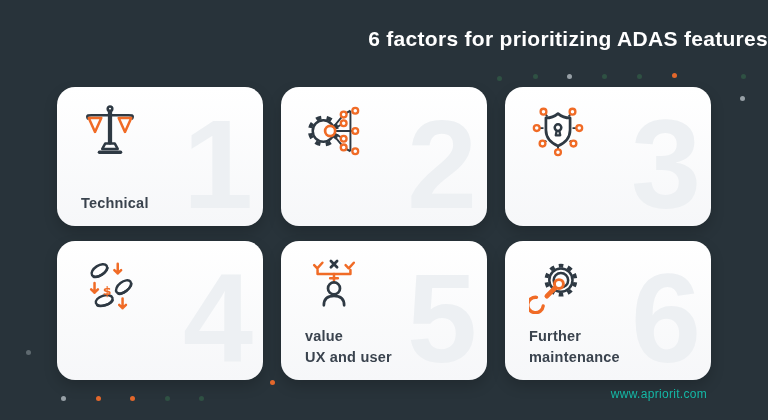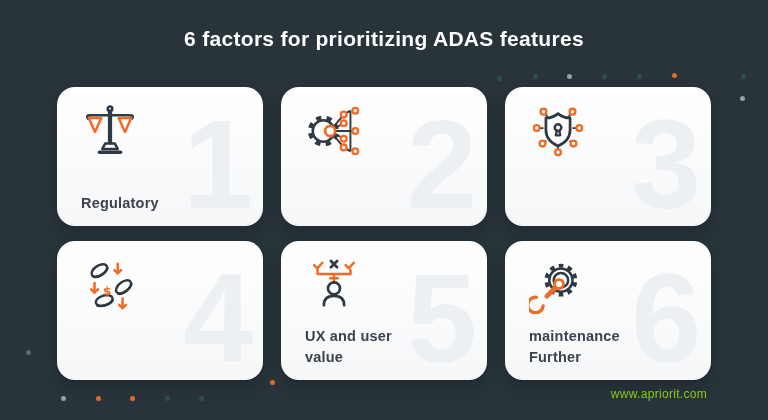--- a/index.html
+++ b/index.html
@@ -2,21 +2,21 @@
 <html><head>
 <meta charset="utf-8">
 <style>
   html,body{margin:0;padding:0;background:#1d262c;}
   .canvas{
     position:relative;width:768px;height:420px;overflow:hidden;
     background:#28333a;
     font-family:"Liberation Sans",sans-serif;
   }
   .title{
-    position:absolute;top:27px;left:0;width:768px;text-align:center;
+    position:absolute;top:27px;left:0;width:768px;text-align:right;
     color:#ffffff;font-size:21px;font-weight:bold;letter-spacing:.3px;margin:0;
   }
   .grid{
     position:absolute;left:57px;top:87px;
     display:grid;grid-template-columns:repeat(3,206px);grid-auto-rows:139px;
     column-gap:18px;row-gap:15px;
   }
   .card{
     position:relative;overflow:hidden;border-radius:18px;
     background:linear-gradient(180deg,#ffffff 0%,#f6f7f9 100%);
@@ -31,21 +31,21 @@
   }
   .icon{position:relative;z-index:1;width:58px;height:58px;flex:0 0 auto;}
   .label{
     position:relative;z-index:1;color:#3a434e;font-size:14.5px;font-weight:bold;
     line-height:1.4;letter-spacing:.2px;
   }
   .label span{display:block;}
   .dot{position:absolute;width:5px;height:5px;border-radius:50%;}
   .watermark{
     position:absolute;right:61px;bottom:19px;
-    color:#84cc16;font-size:12px;letter-spacing:.3px;
+    color:#14b8a6;font-size:12px;letter-spacing:.3px;
   }
 </style>
 </head>
 <body>
 
 <div class="canvas">
 
   <h1 class="title">6 factors for prioritizing ADAS features</h1>
 
   <div class="grid">
@@ -59,21 +59,21 @@
           <path d="M7 17 C5 13.2 9 13.6 12 13.6 H48 C51 13.6 55 13.2 53 17" stroke-width="2.6"></path>
           <path d="M25 43 H35 L38 48.5 H22 Z" stroke-width="2.6"></path>
           <path d="M19 52 H41" stroke-width="3.4"></path>
         </g>
         <g stroke="#f06b26" stroke-width="2.6" fill="none" stroke-linejoin="round">
           <path d="M8 16.5 L14.5 31 L21 16.5 Z"></path>
           <path d="M39 16.5 L45.5 31 L52 16.5 Z"></path>
         </g>
       </svg>
       <div class="label">
-        <span>Regulatory</span>
+        <span>Technical</span>
       </div>
     </div>
 
     <div class="card">
       <span class="big-num">2</span>
       <svg class="icon" viewBox="0 0 60 60">
         <g stroke="#2e3943" fill="none">
           <circle cx="19" cy="30" r="14" stroke-width="4" stroke-dasharray="5.5 5.5" transform="rotate(12 19 30)"></circle>
           <circle cx="19" cy="30" r="11" stroke-width="2.6"></circle>
         </g>
@@ -152,42 +152,42 @@
           <path d="M13 14.5 V18.5 H47 V14.5"></path>
           <path d="M30 18.5 V27 M26 23 H34"></path>
         </g>
         <g stroke="#2e3943" stroke-width="2.8" fill="none" stroke-linecap="round">
           <path d="M26.8 5.2 L33.2 11.6 M33.2 5.2 L26.8 11.6"></path>
           <circle cx="30" cy="33.5" r="6.2"></circle>
           <path d="M19.5 51 C19.5 43.6 24 41.3 30 41.3 C36 41.3 40.5 43.6 40.5 51"></path>
         </g>
       </svg>
       <div class="label">
+        <span>value</span>
         <span>UX and user</span>
-        <span>value</span>
       </div>
     </div>
 
     <div class="card">
       <span class="big-num">6</span>
       <svg class="icon" viewBox="0 0 60 60">
         <g stroke="#2e3943" fill="none">
           <circle cx="33" cy="25" r="15" stroke-width="4" stroke-dasharray="4.7 4.72" transform="rotate(8 33 25)"></circle>
           <circle cx="33" cy="25" r="12" stroke-width="2.6"></circle>
           <circle cx="33" cy="25" r="7.5" stroke-width="2.6"></circle>
         </g>
         <g stroke="#f06b26" fill="none" stroke-linecap="round">
           <path d="M18.5 41.5 L29 31" stroke-width="5"></path>
           <circle cx="31" cy="29" r="4.6" stroke-width="3" fill="#ffffff"></circle>
           <path d="M8.3 41.9 A8 8 0 1 0 13.9 51.7" stroke-width="3.4" transform="rotate(-8 14 46)"></path>
         </g>
       </svg>
       <div class="label">
+        <span>Further</span>
         <span>maintenance</span>
-        <span>Further</span>
       </div>
     </div>
 
   </div>
 
   <div id="dots">
       <span class="dot" style="left: 497px; top: 76px; background: rgb(47, 81, 67);"></span>
       <span class="dot" style="left: 533px; top: 74px; background: rgb(47, 81, 67);"></span>
       <span class="dot" style="left: 567px; top: 74px; background: rgb(151, 160, 166);"></span>
       <span class="dot" style="left: 602px; top: 74px; background: rgb(47, 81, 67);"></span>

